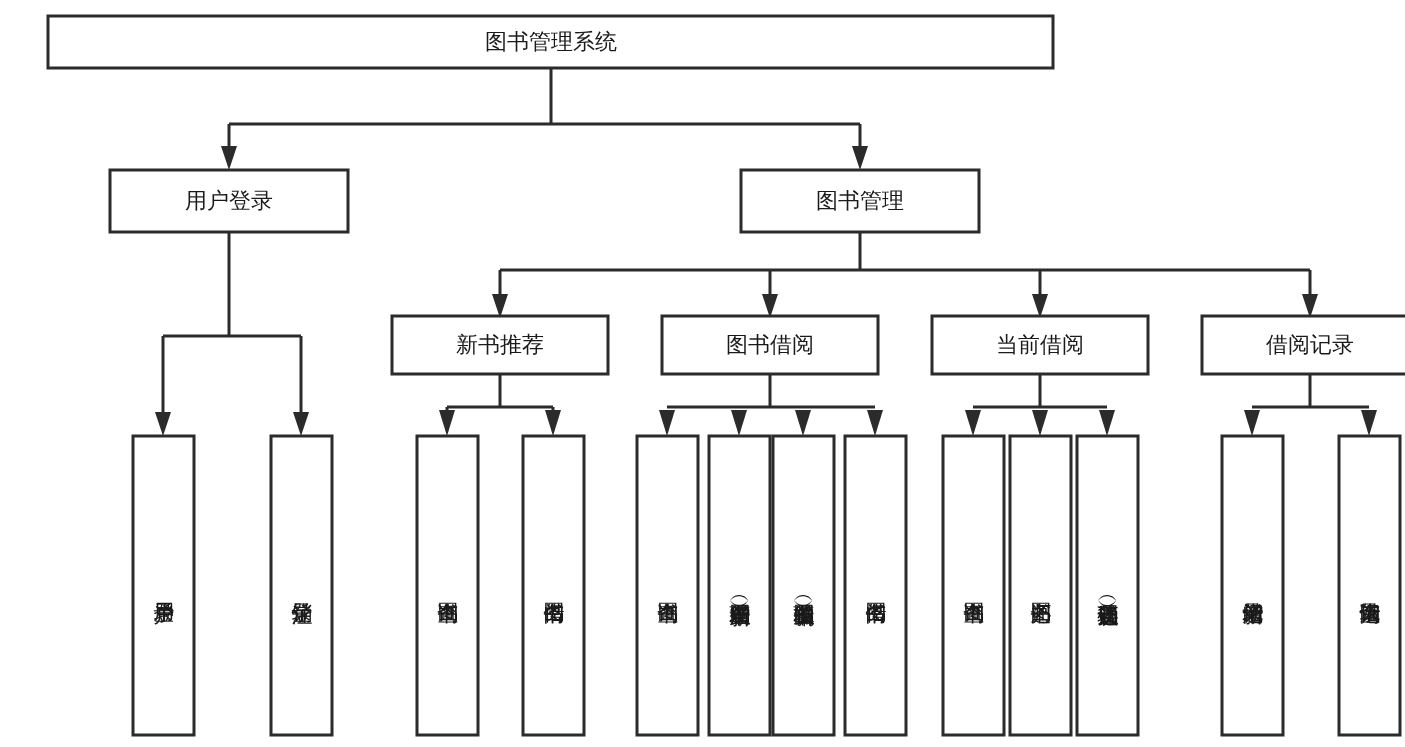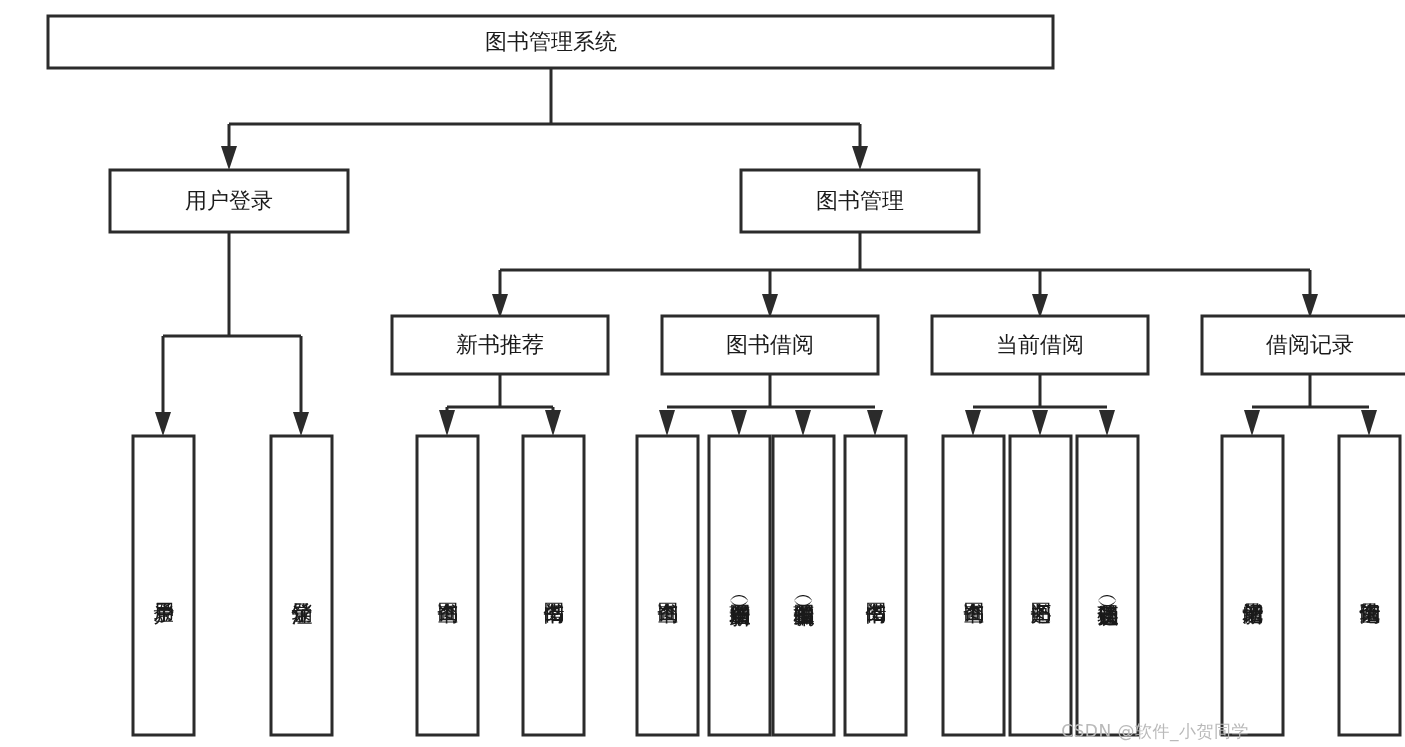--- a/index.html
+++ b/index.html
@@ -224,14 +224,13 @@
       <rect class="node-rect" x="1192" y="436" width="61" height="299"></rect>
       <text class="node-label vertical" x="1222" y="586" writing-mode="tb">新增借阅记录</text>
     </g>
     <g>
       <rect class="node-rect" x="1309" y="436" width="61" height="299"></rect>
       <text class="node-label vertical" x="1339" y="586" writing-mode="tb">查询借阅记录</text>
     </g>
 
   </svg>
 
-  <div class="watermark-text">CSDN @软件_小贺同学</div>
 </div>
 
 </body></html>

